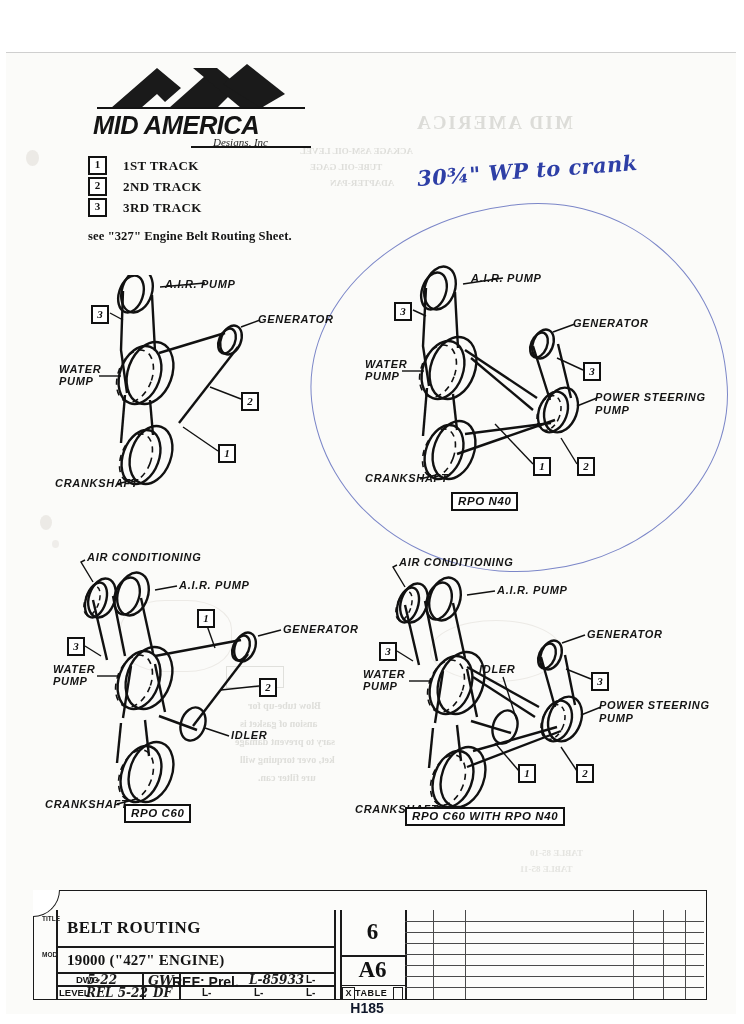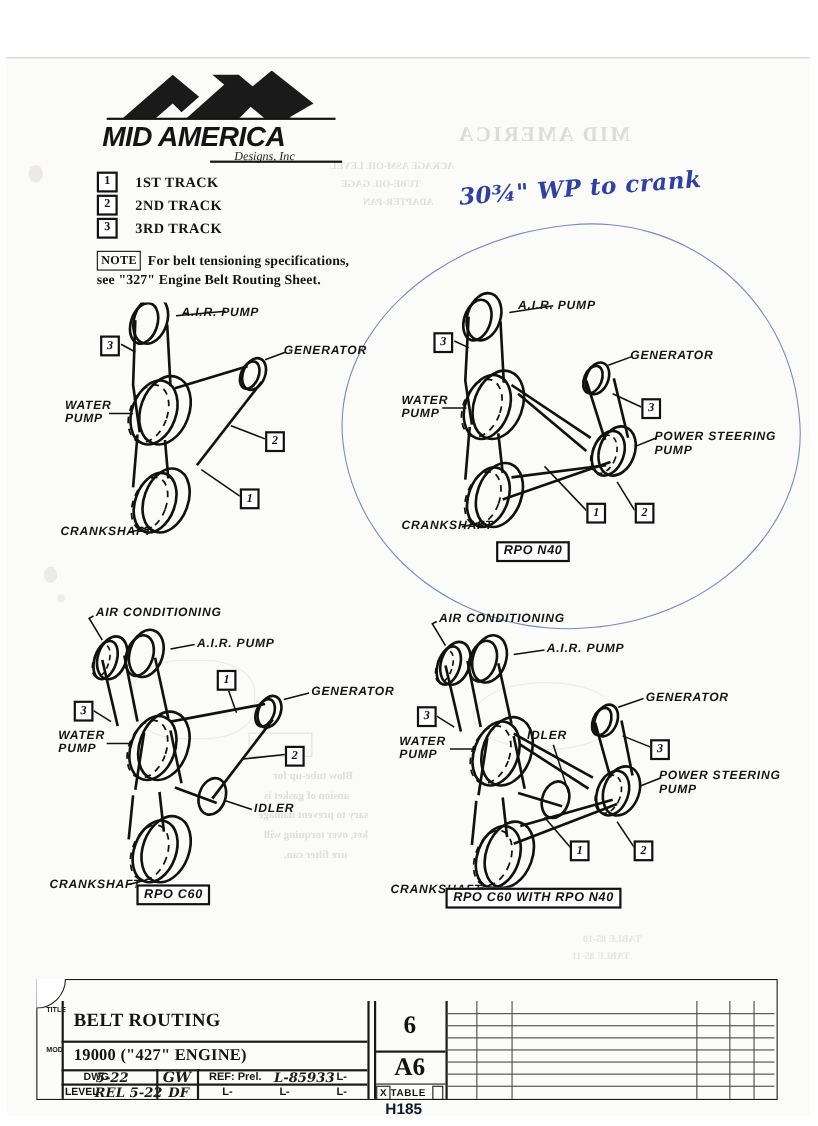--- a/index.html
+++ b/index.html
@@ -212,21 +212,20 @@
       <div class="numbox">2</div>
       <div class="legend-label">2ND TRACK</div>
     </div>
     <div class="legend-row">
       <div class="numbox">3</div>
       <div class="legend-label">3RD TRACK</div>
     </div>
   </div>
 
   <div id="note">
-    <span id="note-l1"><span id="note-tag">NOTE</span><span class="note-txt" style="margin-left:6px;">For belt tensioning specifications,</span></span>
     <span id="note-l2" class="note-txt">see "327" Engine Belt Routing Sheet.</span>
   </div>
 
   <div id="hand-note">30¾" WP to crank</div>
   <div id="hand-oval"></div>
 
   <div class="diagram" style="left:55px;top:275px;width:290px;height:225px;">
     <svg width="290" height="225" viewBox="0 0 290 225">
       <g fill="none" stroke="#111" stroke-width="2.4" stroke-linejoin="round">
 
@@ -475,21 +474,21 @@
     <div class="tb-val" style="left:33px;top:27px;font-size:17px;letter-spacing:.4px;">BELT ROUTING</div>
     <div class="tb-val" style="left:33px;top:61px;font-size:15px;letter-spacing:.2px;">19000 ("427" ENGINE)</div>
 
     <div class="tb-val" style="left:26px;top:83px;font-size:9.5px;font-family:Liberation Sans, sans-serif;margin-left:16px;">DWG</div>
     <div class="tb-val hand" style="left:53px;top:82px;font-size:12px;">5-22</div>
     <div class="tb-val hand" style="left:114px;top:82px;font-size:13px;">GW</div>
     <div class="tb-val" style="left:25px;top:96px;font-size:9.5px;font-family:'Liberation Sans',sans-serif;">LEVEL</div>
     <div class="tb-val hand" style="left:52px;top:95px;font-size:12px;">REL 5-22</div>
     <div class="tb-val hand" style="left:119px;top:95px;font-size:12px;">DF</div>
 
-    <div class="tb-val" style="left:156px;top:83px;font-size:10px;font-family:'Liberation Sans',sans-serif;">REF: Prel.</div>
+    <div class="tb-val" style="left:138px;top:83px;font-size:14px;font-family:'Liberation Sans',sans-serif;">REF: Prel.</div>
     <div class="tb-val hand" style="left:215px;top:82px;font-size:12px;">L-85933</div>
     <div class="tb-val" style="left:272px;top:83px;font-size:10px;font-family:'Liberation Sans',sans-serif;">L-</div>
     <div class="tb-val" style="left:168px;top:96px;font-size:10px;font-family:'Liberation Sans',sans-serif;">L-</div>
     <div class="tb-val" style="left:220px;top:96px;font-size:10px;font-family:'Liberation Sans',sans-serif;">L-</div>
     <div class="tb-val" style="left:272px;top:96px;font-size:10px;font-family:'Liberation Sans',sans-serif;">L-</div>
 
     <div style="position:absolute;left:306px;top:19px;width:65px;height:45px;">
       <div class="upc-big" style="top:9px;">6</div>
     </div>
     <div style="position:absolute;left:306px;top:64px;width:65px;height:30px;">

